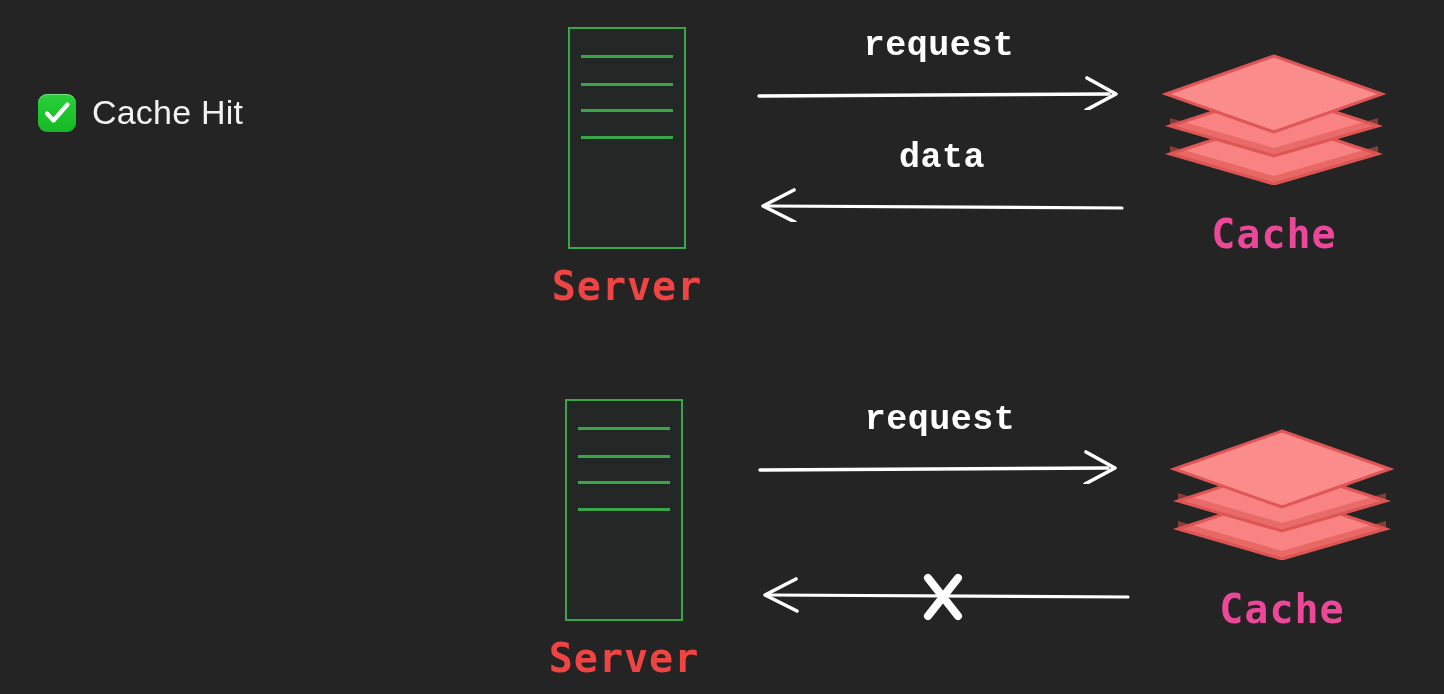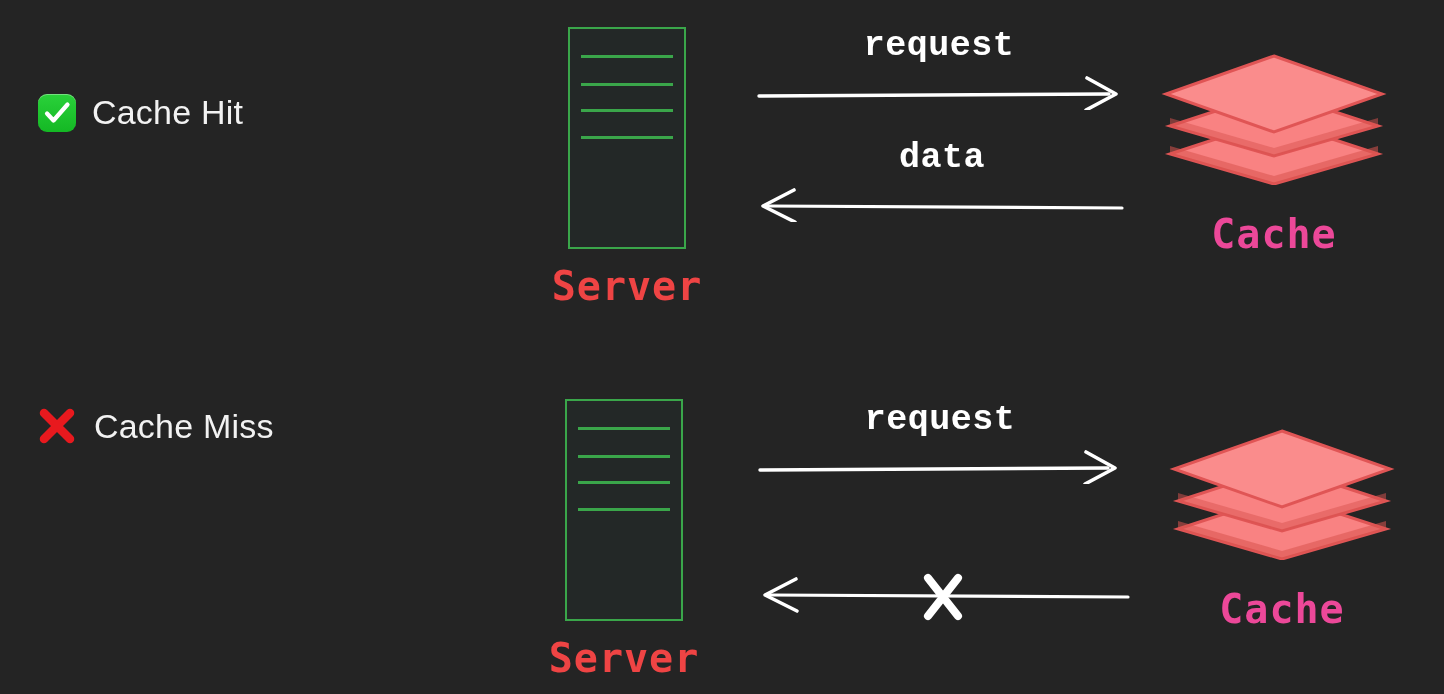--- a/index.html
+++ b/index.html
@@ -147,28 +147,20 @@
       <polygon points="10,96 114,126 218,96 218,104 114,134 10,104" fill="#d9534f" opacity="0.55"></polygon>
 
       <polygon points="114,42 218,76 114,106 10,76" fill="#f98282" stroke="#e05555" stroke-width="3"></polygon>
       <polygon points="10,68 114,98 218,68 218,76 114,106 10,76" fill="#d9534f" opacity="0.5"></polygon>
 
       <polygon points="114,6 222,44 114,82 6,44" fill="#fa8c8c" stroke="#e05555" stroke-width="3"></polygon>
     </svg>
     <div class="cache-caption" style="margin-top:22px;">Cache</div>
   </div>
 
-  <div class="scenario-label" style="left:36px; top:405px;">
-    <span class="emoji-cross">
-      <svg width="42" height="42" viewBox="0 0 42 42">
-        <path d="M8 8 L34 34 M34 8 L8 34" stroke="#e8191e" stroke-width="8.5" stroke-linecap="round" fill="none"></path>
-      </svg>
-    </span>
-    <span class="scenario-text">Cache Miss</span>
-  </div>
 
   <div class="server-group" style="left:548px; top:399px; width:152px;">
     <div class="server-box" style="width:118px; height:222px; margin:0 auto;">
       <div class="server-line" style="top:26px;"></div>
       <div class="server-line" style="top:54px;"></div>
       <div class="server-line" style="top:80px;"></div>
       <div class="server-line" style="top:107px;"></div>
     </div>
     <div class="server-caption">Server</div>
   </div>

